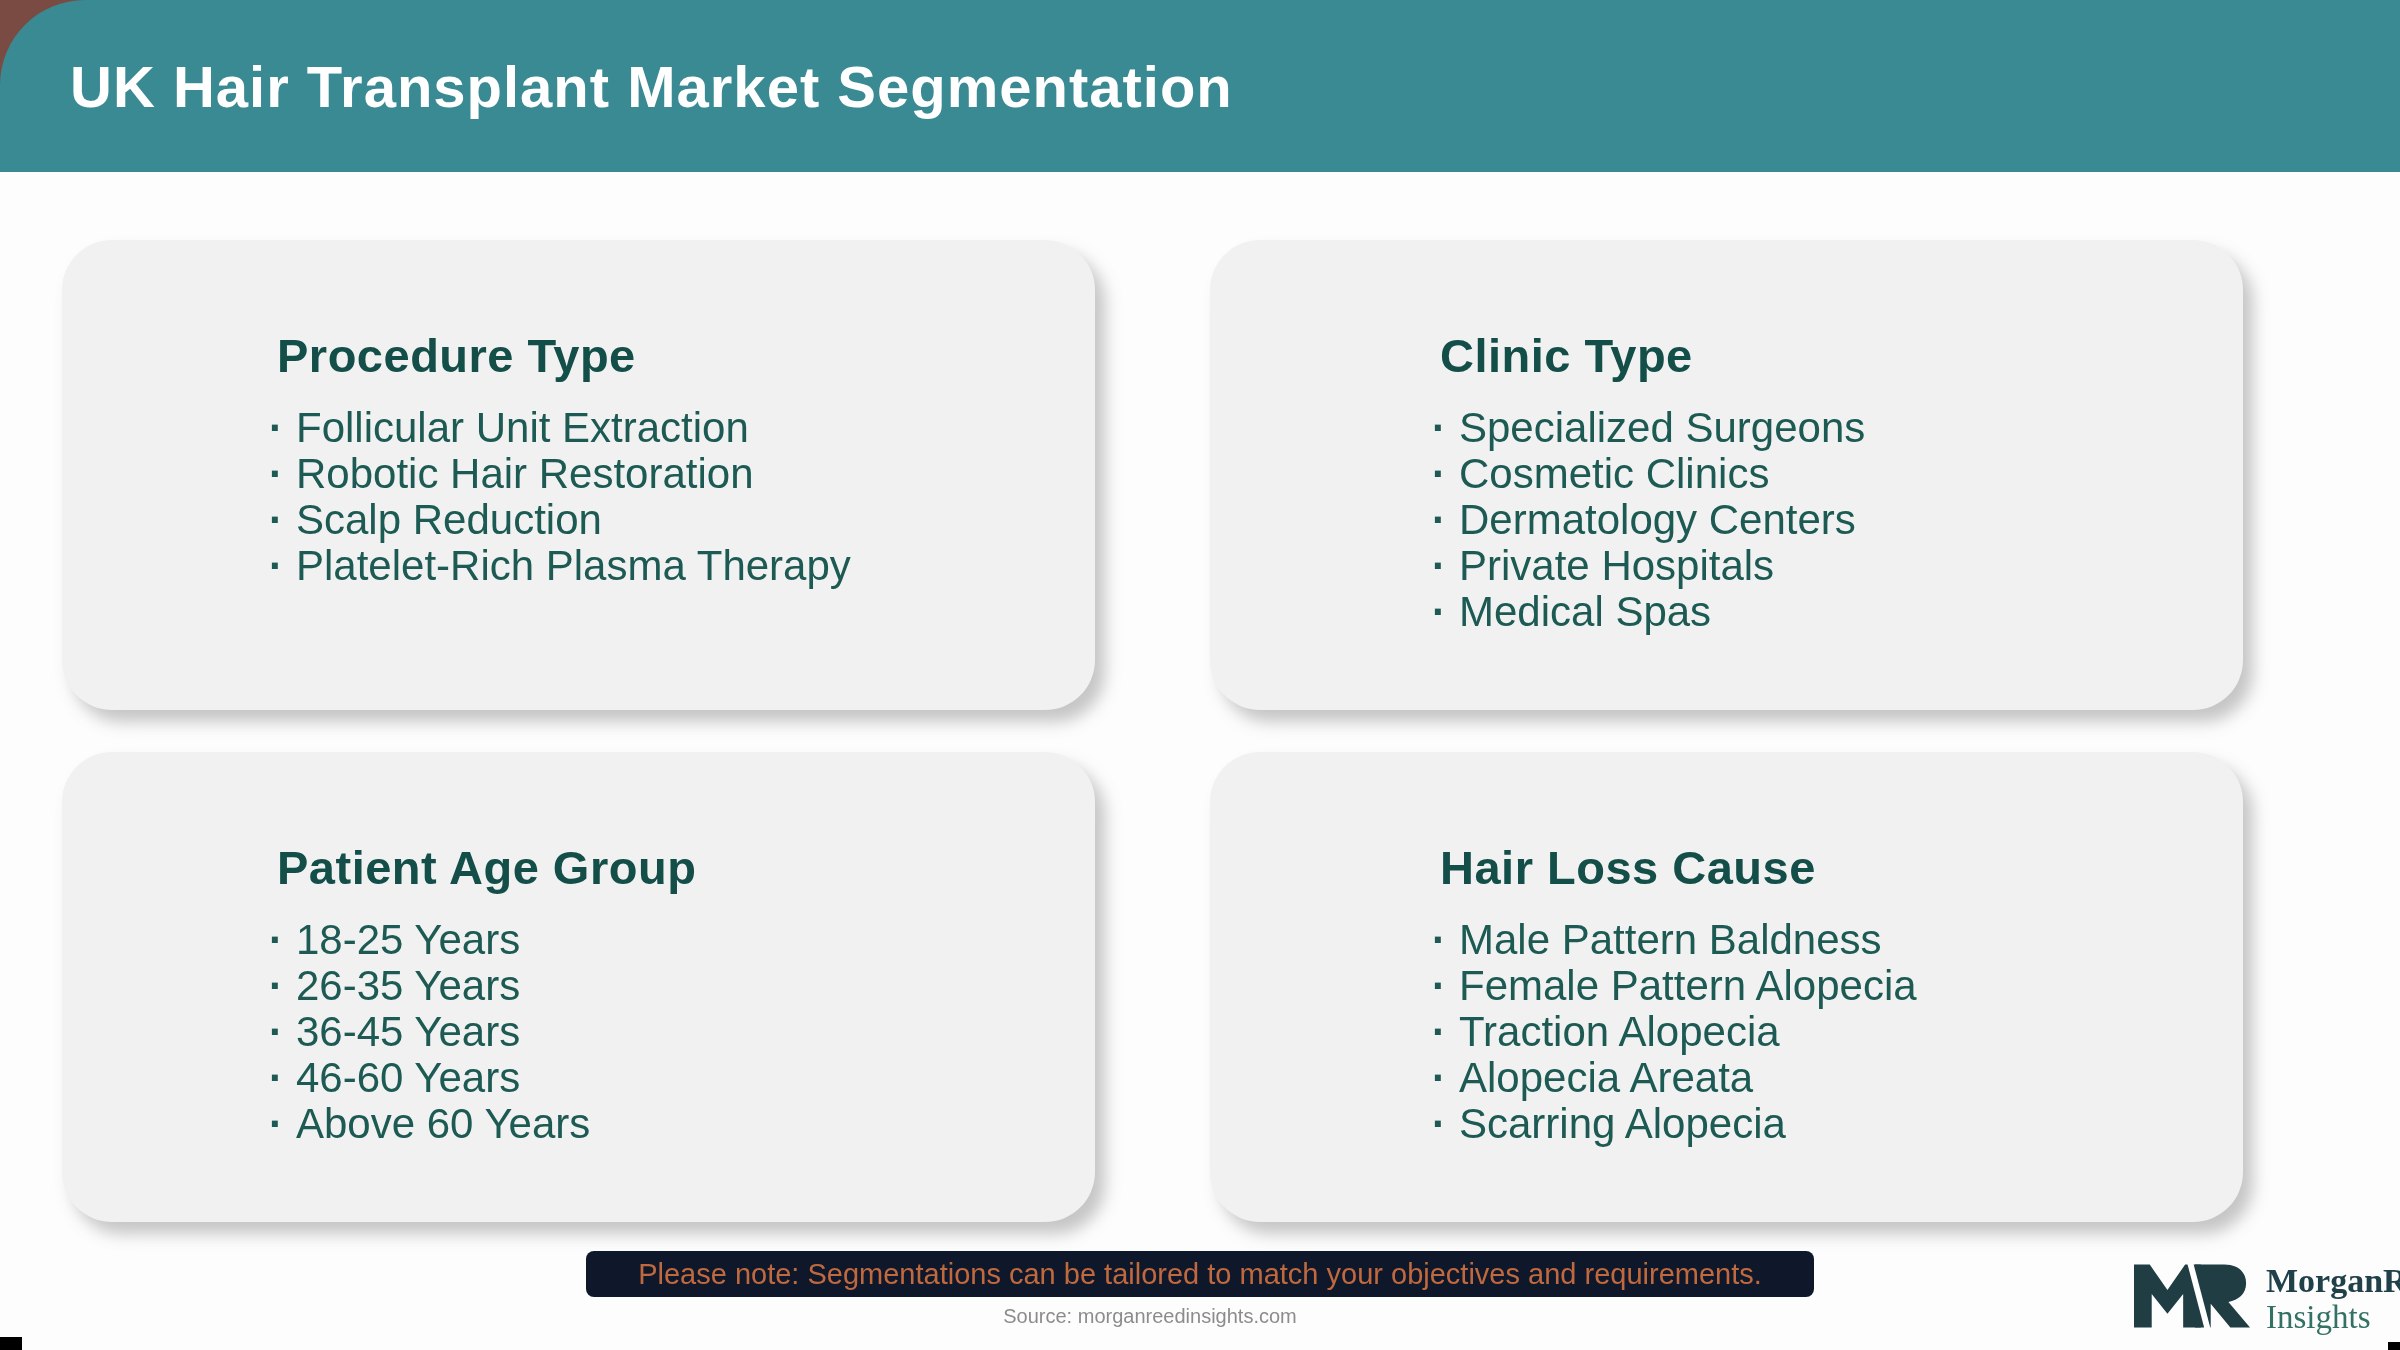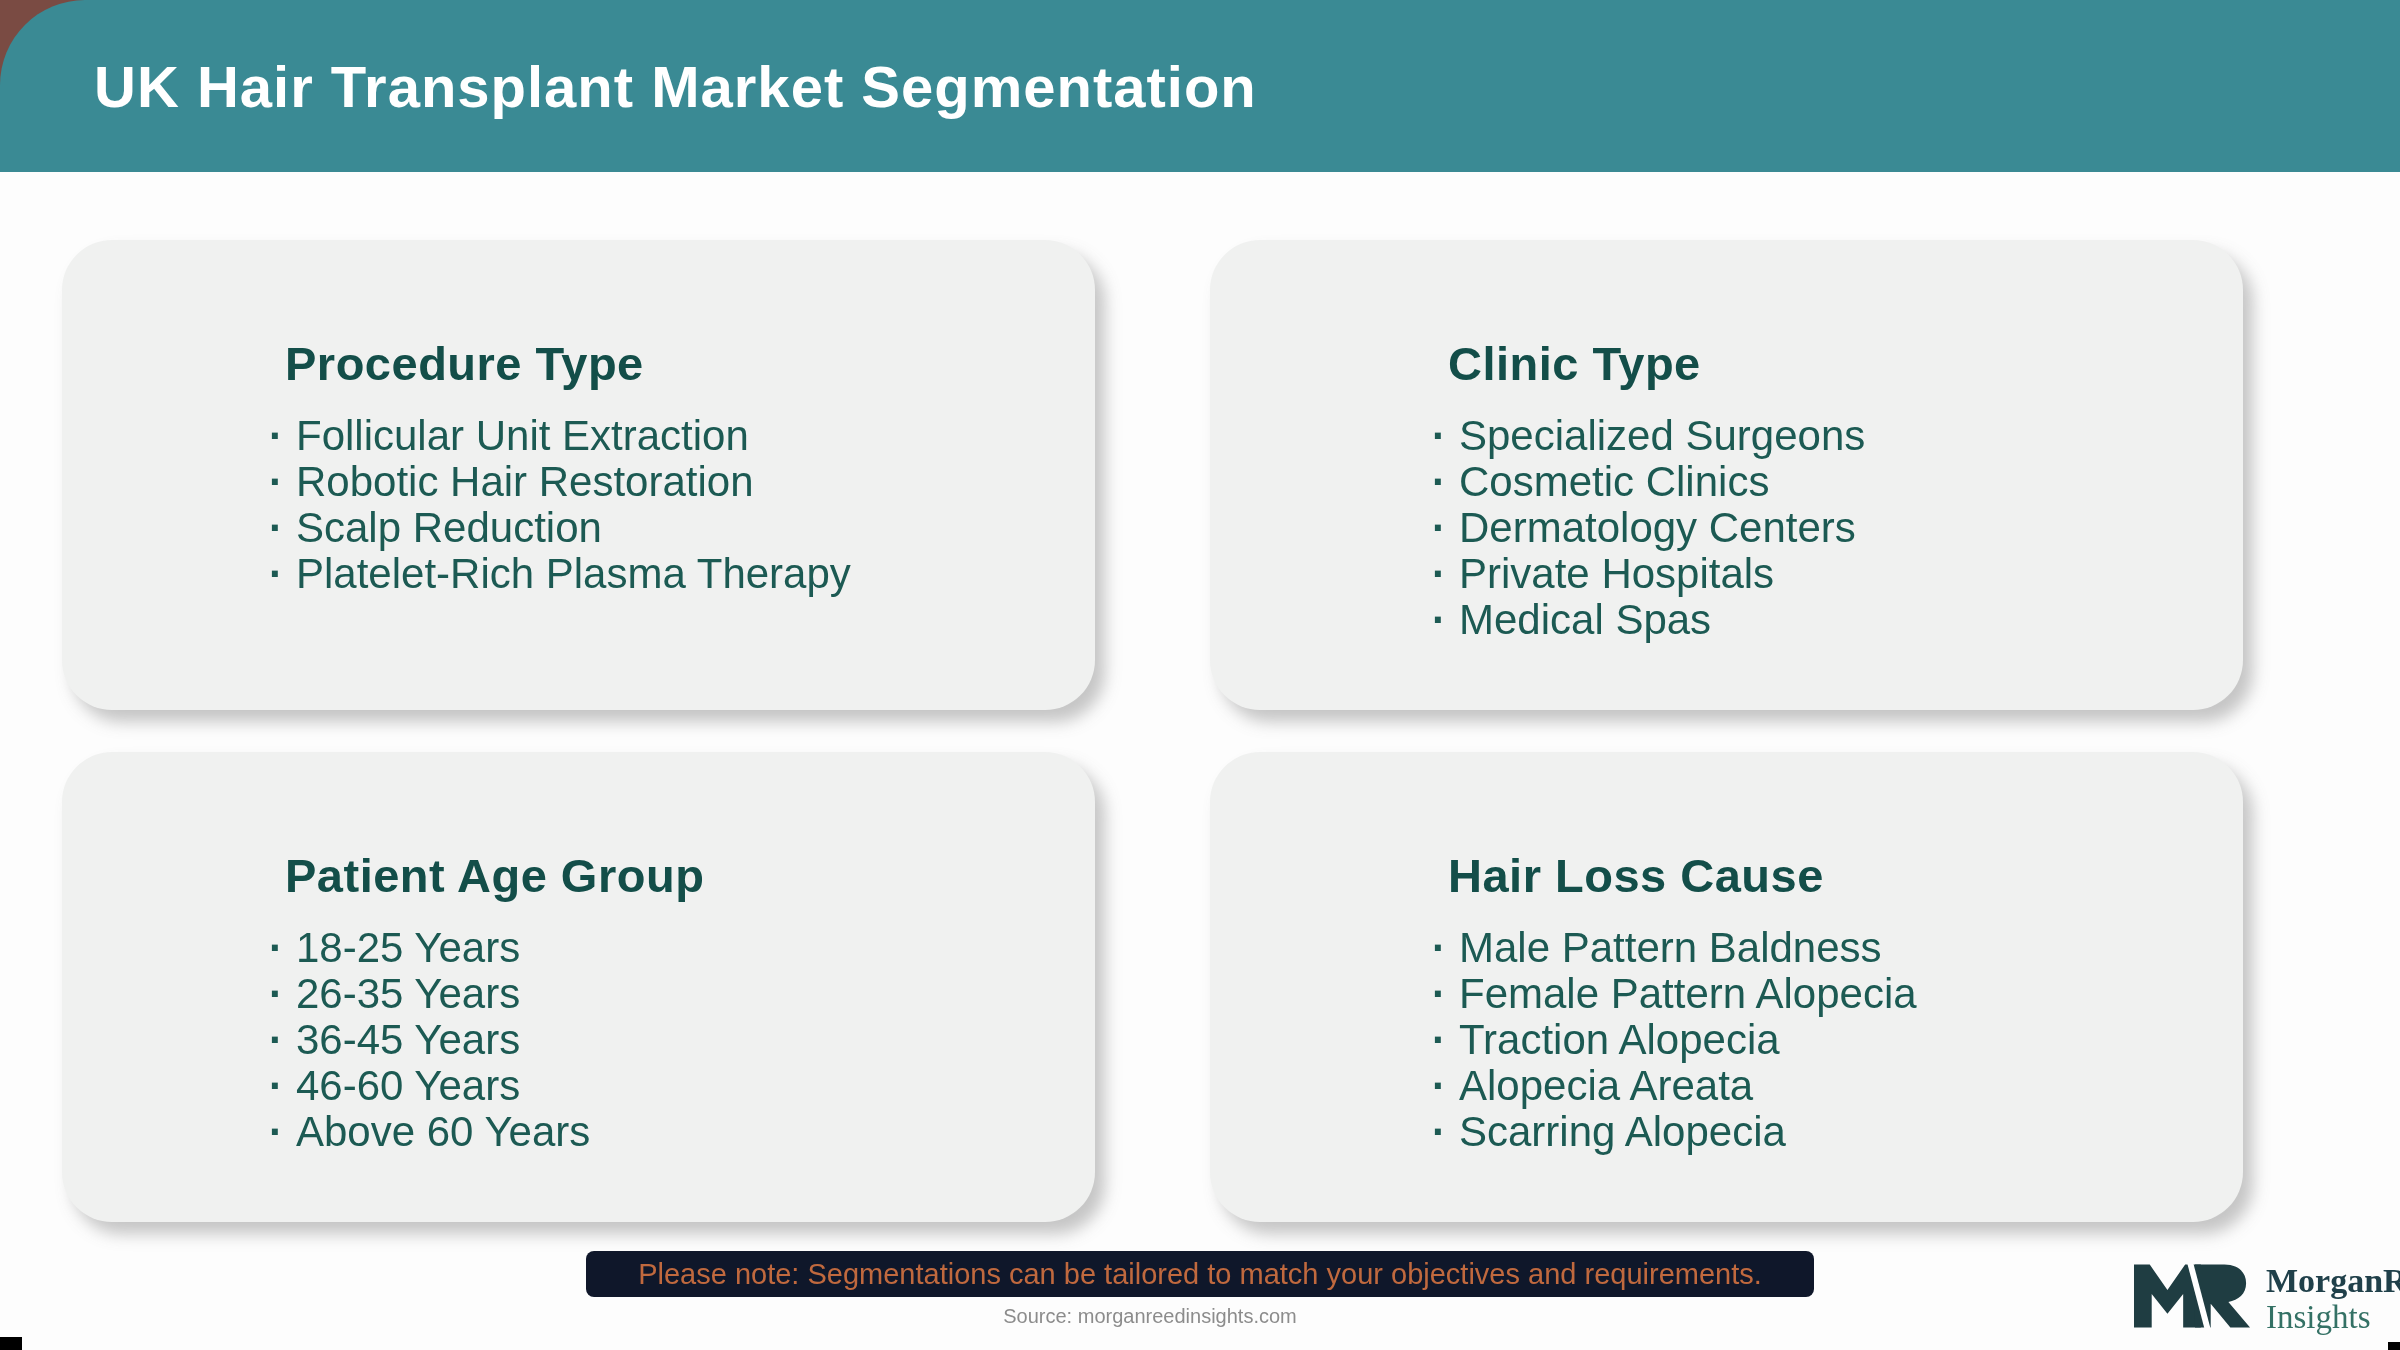--- a/index.html
+++ b/index.html
@@ -9,34 +9,34 @@
   }
   
   .corner-accent{position:absolute;left:0;top:0;width:90px;height:90px;background:#7a4b43;}
   .header{
     position:absolute;left:0;top:0;width:2400px;height:172px;
     background:#3a8a94;border-top-left-radius:85px;
     display:flex;align-items:center;
   }
   .page-title{
     color:#ffffff;font-weight:700;font-size:58px;letter-spacing:1px;
-    padding-left:94px;white-space:nowrap;
+    padding-left:70px;white-space:nowrap;
   }
   .card{
     position:absolute;width:1033px;height:470px;background:#f0f1f0;
     border-radius:50px;box-sizing:border-box;
     box-shadow:10px 12px 16px rgba(95,95,95,0.35);
     padding:80px 50px 0 207px;
   }
   .pos-tl{left:62px;top:240px;}
   .pos-tr{left:1210px;top:240px;padding-left:222px;}
   .pos-bl{left:62px;top:752px;}
   .pos-br{left:1210px;top:752px;padding-left:222px;}
   .card-title{
-    margin:16px;font-size:47px;font-weight:700;color:#134e49;letter-spacing:0.5px;
+    margin:8px;font-size:47px;font-weight:700;color:#134e49;letter-spacing:0.5px;
   }
   .card-list{list-style:none;margin:22px 0 0 0;padding:0;}
   .card-list li{
     font-size:42px;color:#1c5a53;line-height:46px;white-space:nowrap;
   }
   .card-list li::before{content:"·";margin-right:13px;font-weight:700;}
   .note-bar{
     position:absolute;left:586px;top:1251px;width:1228px;height:46px;
     background:#0f172a;border-radius:8px;
     display:flex;align-items:center;justify-content:center;

